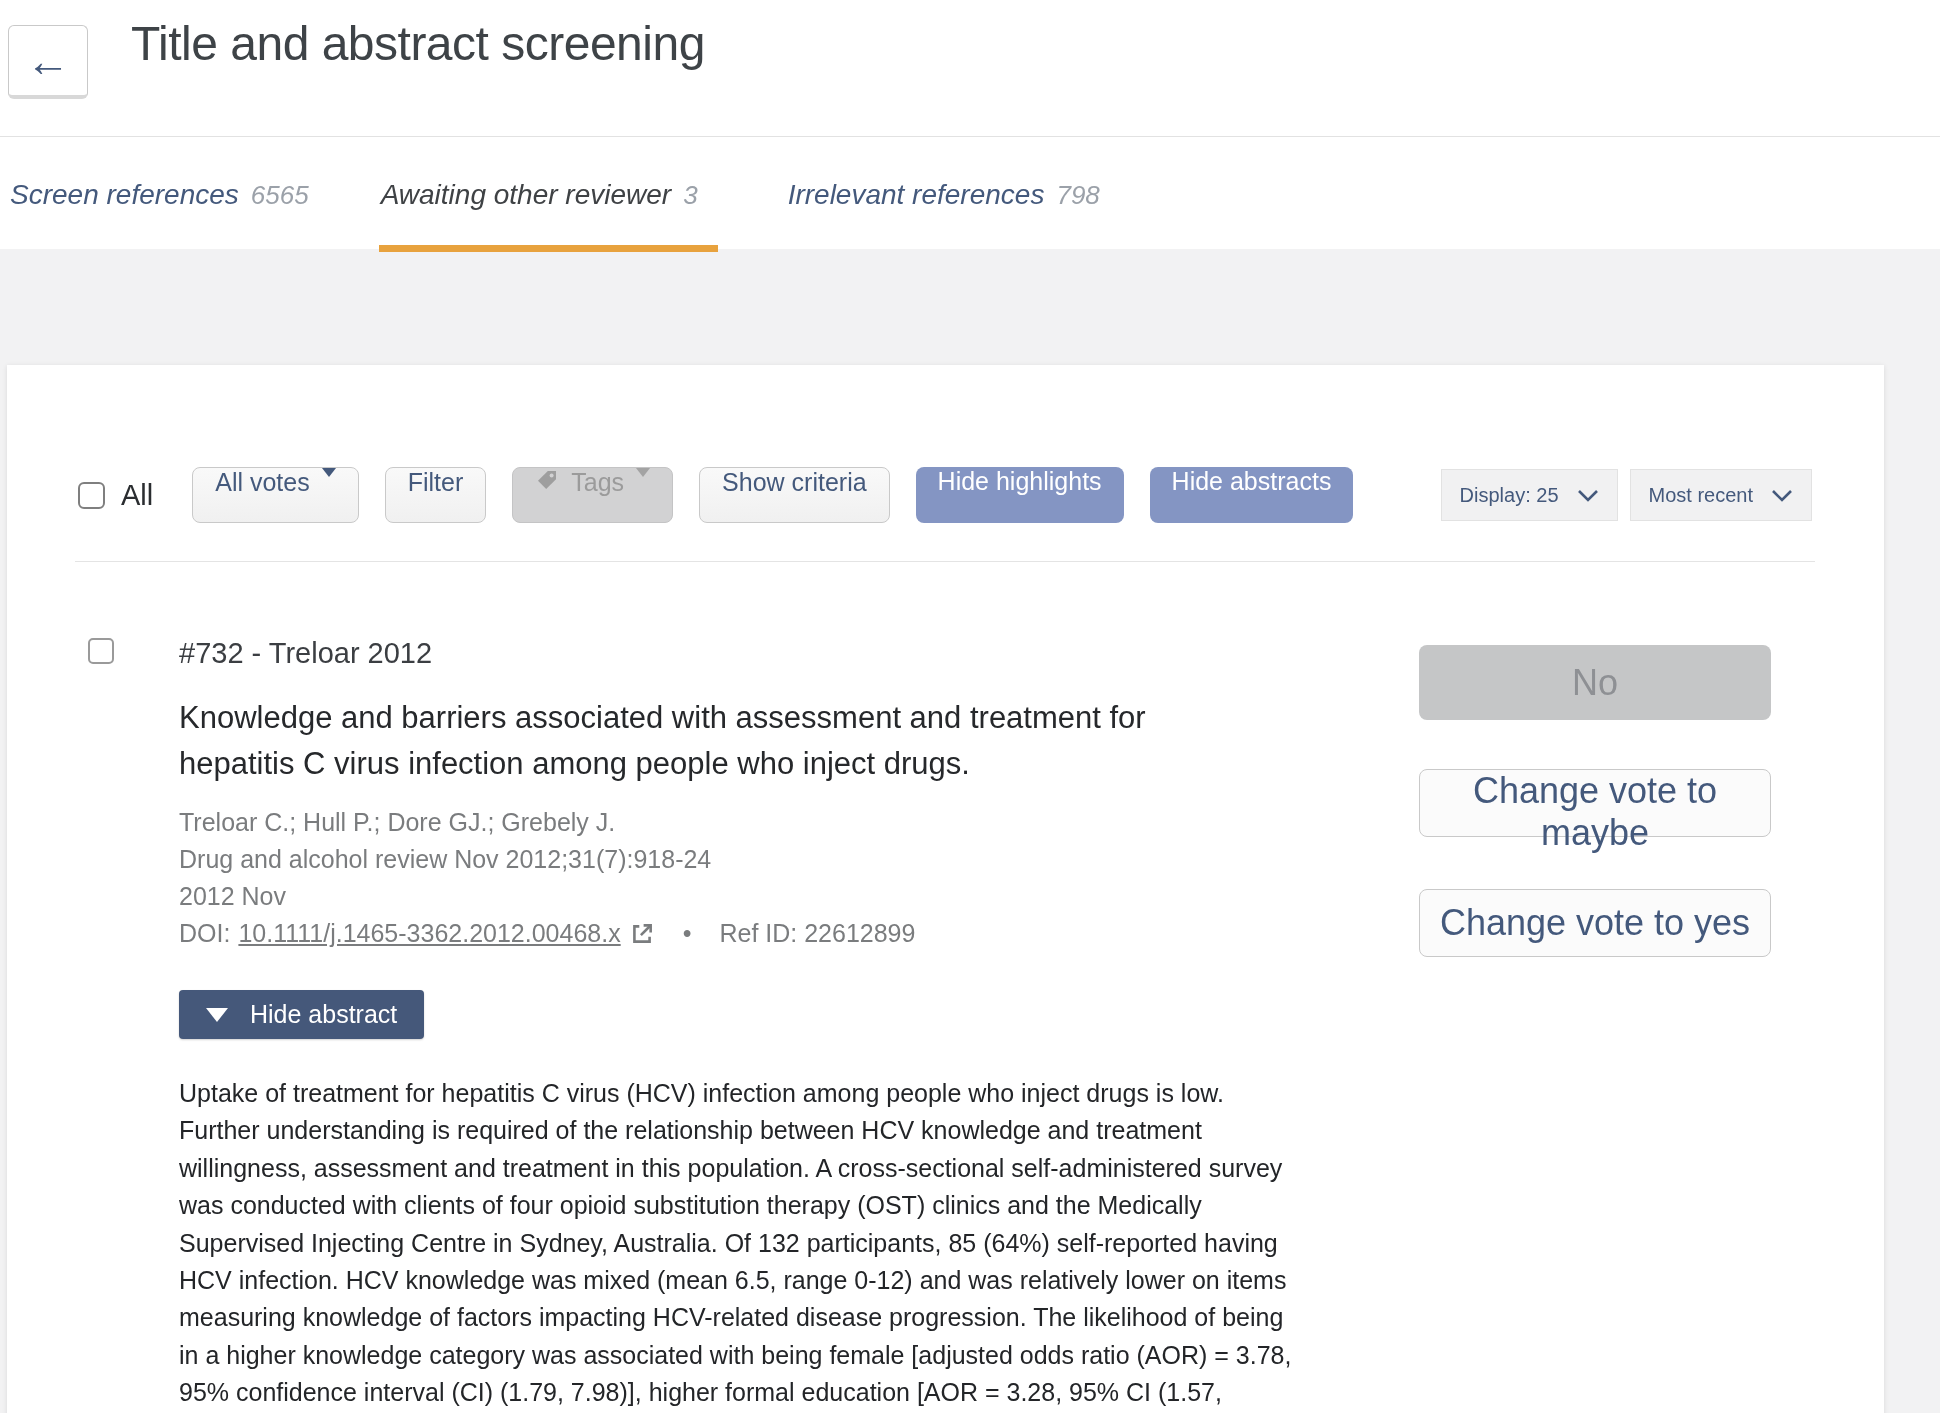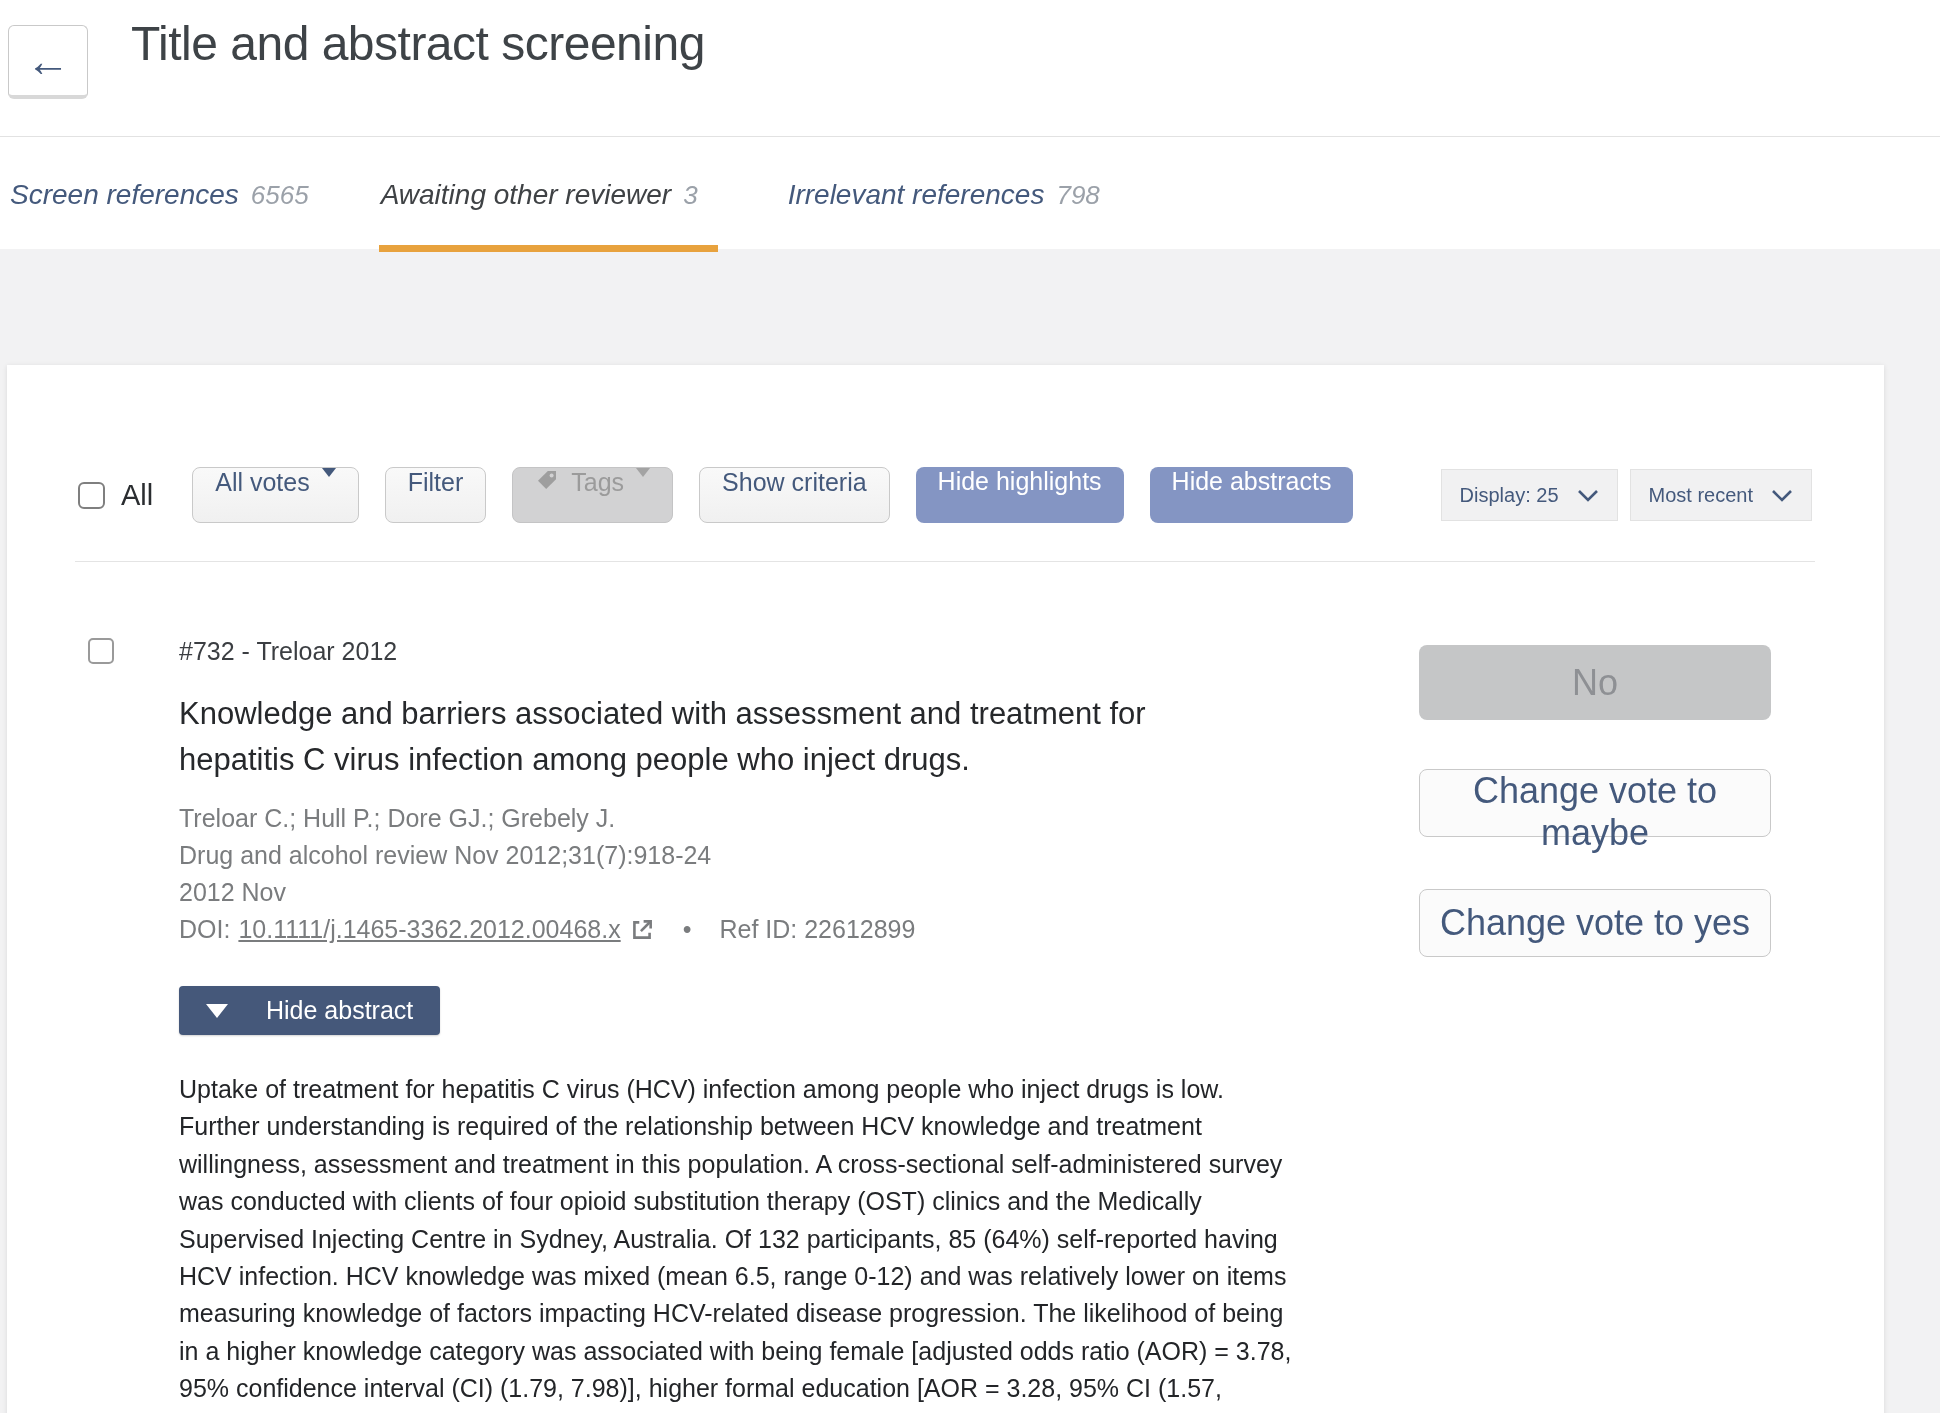--- a/index.html
+++ b/index.html
@@ -169,21 +169,21 @@
     border: 2px solid #9a9a9a;
     border-radius: 5px;
     background: #fff;
     cursor: pointer;
   }
   .reference {
     padding: 75px 0 0 172px;
     width: 1310px;
   }
   .ref-id {
-    font-size: 25px;
+    font-size: 29px;
     color: #3b3e42;
   }
   .ref-title {
     margin-top: 25px;
     font-size: 31px;
     line-height: 46px;
     color: #26282b;
     max-width: 1030px;
   }
   .ref-meta {
@@ -206,21 +206,21 @@
     margin-left: 8px;
   }
   .ext-icon { margin-left: 8px; cursor: pointer; }
   .doi-sep { margin: 0 28px; color: #7a7c7e; font-size: 25px; }
 
   .hide-abstract-btn {
     margin-top: 38px;
     height: 49px;
     display: inline-flex;
     align-items: center;
-    gap: 38px;
+    gap: 22px;
     padding: 0 27px;
     background: #45587a;
     border: none;
     border-radius: 4px;
     box-shadow: 0 1px 2px rgba(0,0,0,0.18);
     font-size: 25px;
     color: #ffffff;
     cursor: pointer;
     font-family: "Liberation Sans", sans-serif;
   }

